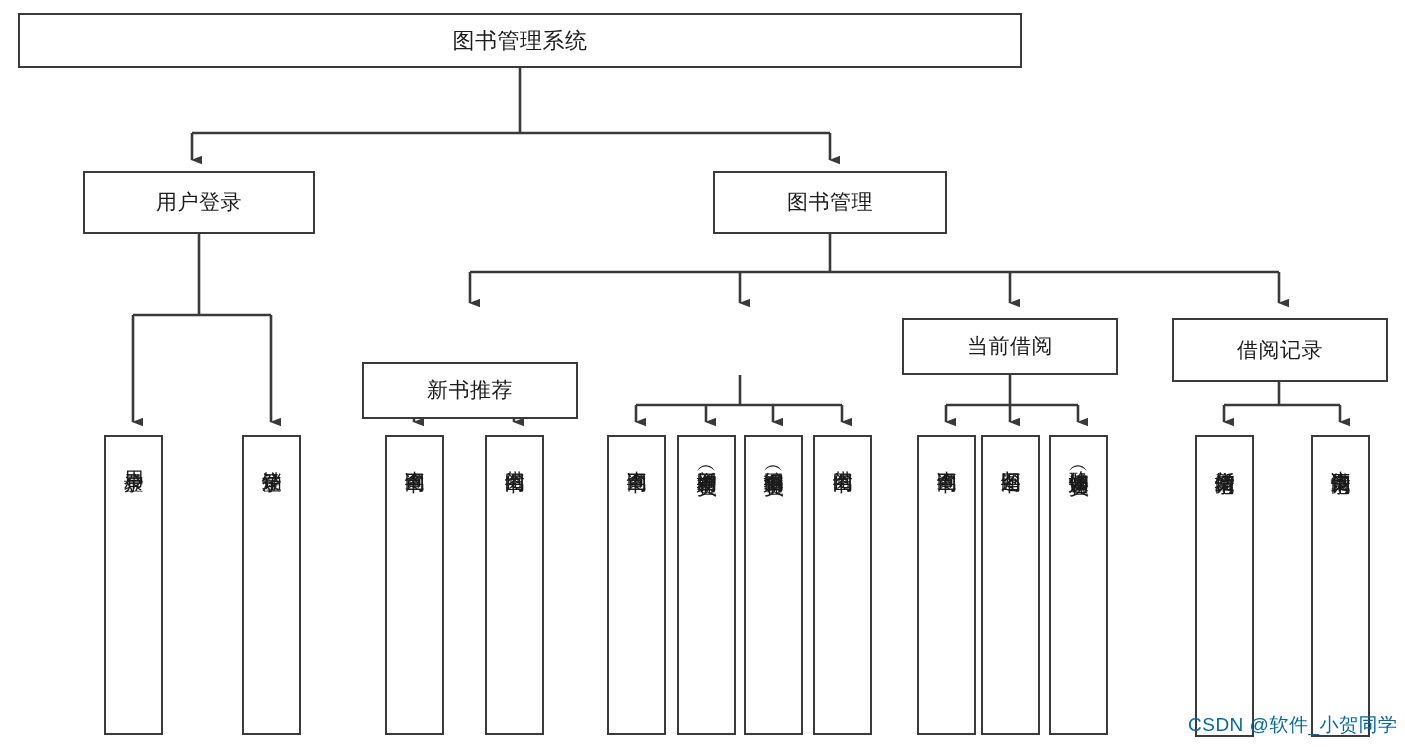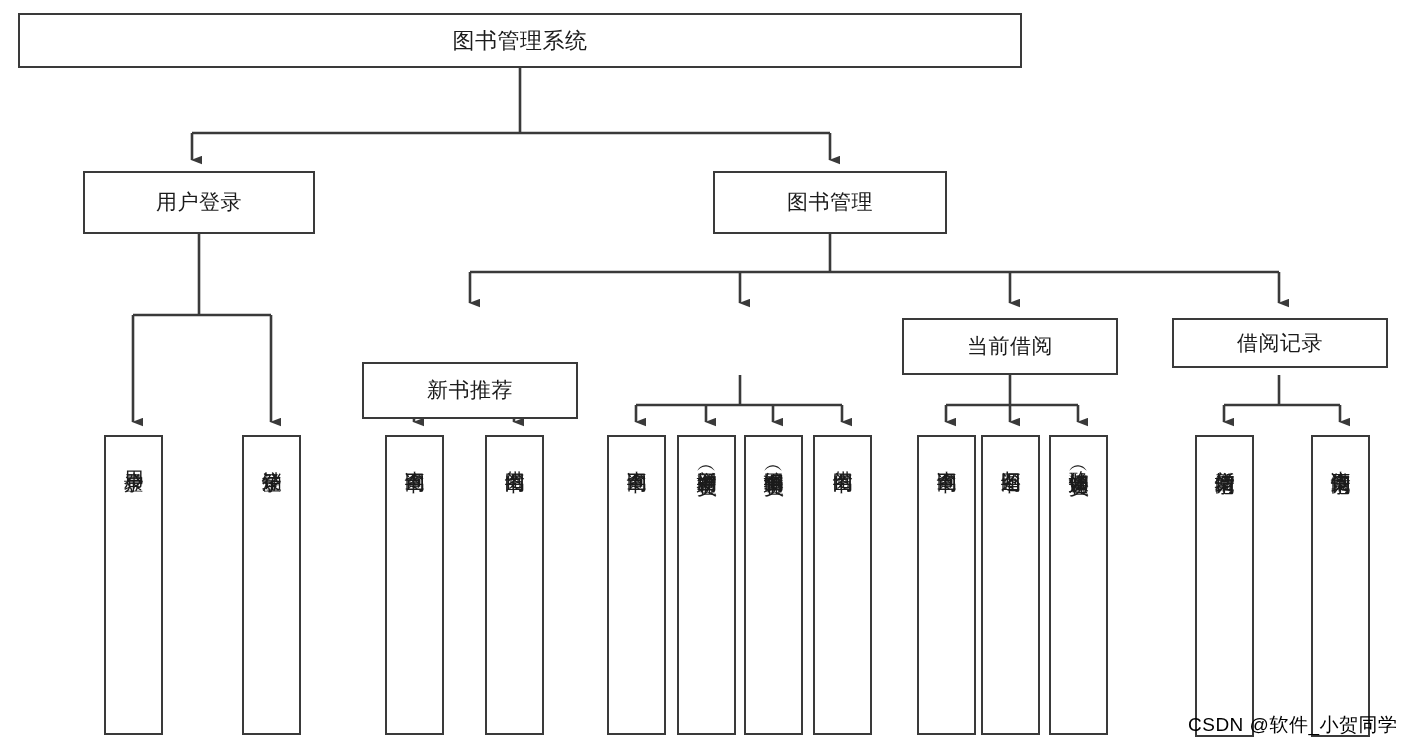--- a/index.html
+++ b/index.html
@@ -55,21 +55,21 @@
     font-size: 20px;
     line-height: 1.28;
     letter-spacing: 1px;
     white-space: nowrap;
   }
   .watermark {
     position: absolute;
     left: 1188px;
     top: 712px;
     font-size: 19px;
-    color: #000000;
+    color: #0369a1;
     white-space: nowrap;
     letter-spacing: 0.5px;
   }
 </style>
 </head>
 <body>
 
 <div id="canvas">
 
   <svg class="edges" viewBox="0 0 1405 747">
@@ -132,21 +132,21 @@
   <div class="node level1" style="left:713px; top:171px; width:234px; height:63px;">
     <span class="lbl">图书管理</span>
   </div>
 
   <div class="node level2" style="left:362px; top:318px; width:216px; height:57px;margin-top:44px;">
     <span class="lbl">新书推荐</span>
   </div>
   <div class="node level2" style="left:902px; top:318px; width:216px; height:57px;">
     <span class="lbl">当前借阅</span>
   </div>
-  <div class="node level2" style="left:1172px; top:318px; width:216px; height:50px;">
+  <div class="node level2" style="left:1172px; top:318px; width:216px; height:64px;">
     <span class="lbl">借阅记录</span>
   </div>
 
   <div class="node leaf" style="left:104px; top:435px; width:59px; height:300px;">
     <span class="lbl">用户登录</span>
   </div>
   <div class="node leaf" style="left:242px; top:435px; width:59px; height:300px;">
     <span class="lbl">注销登录</span>
   </div>
 

